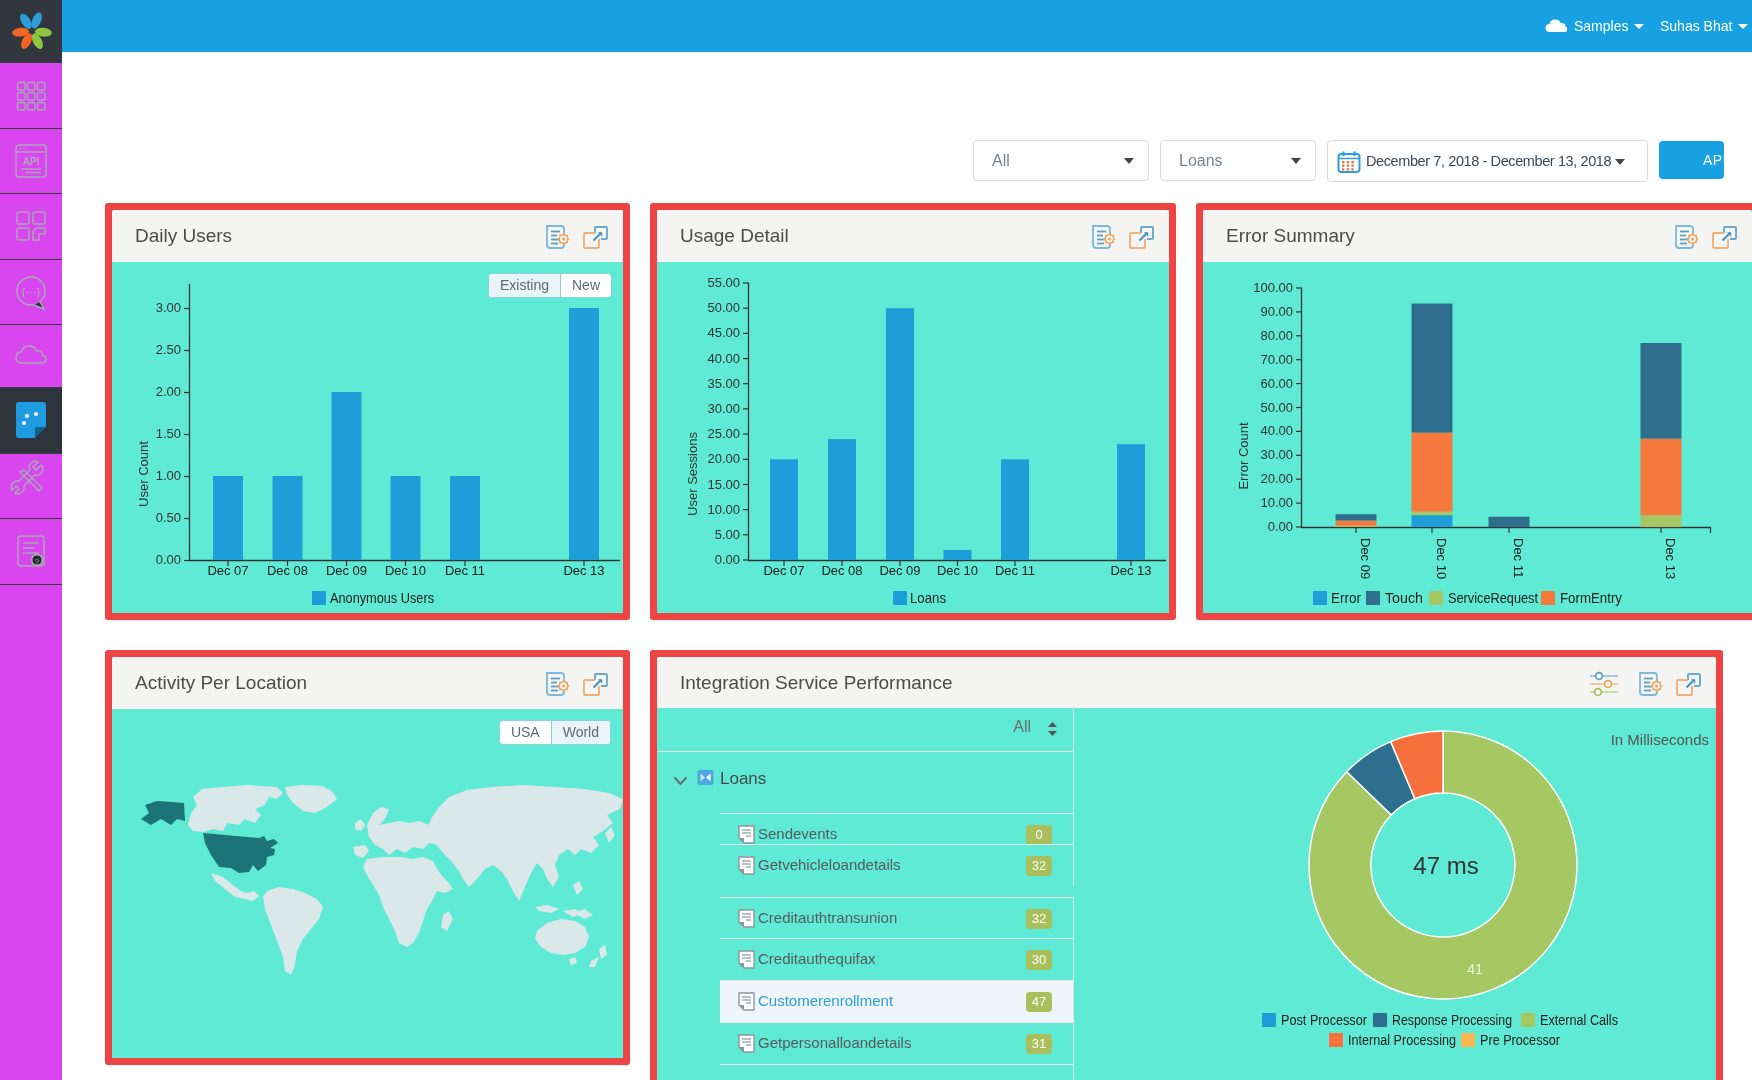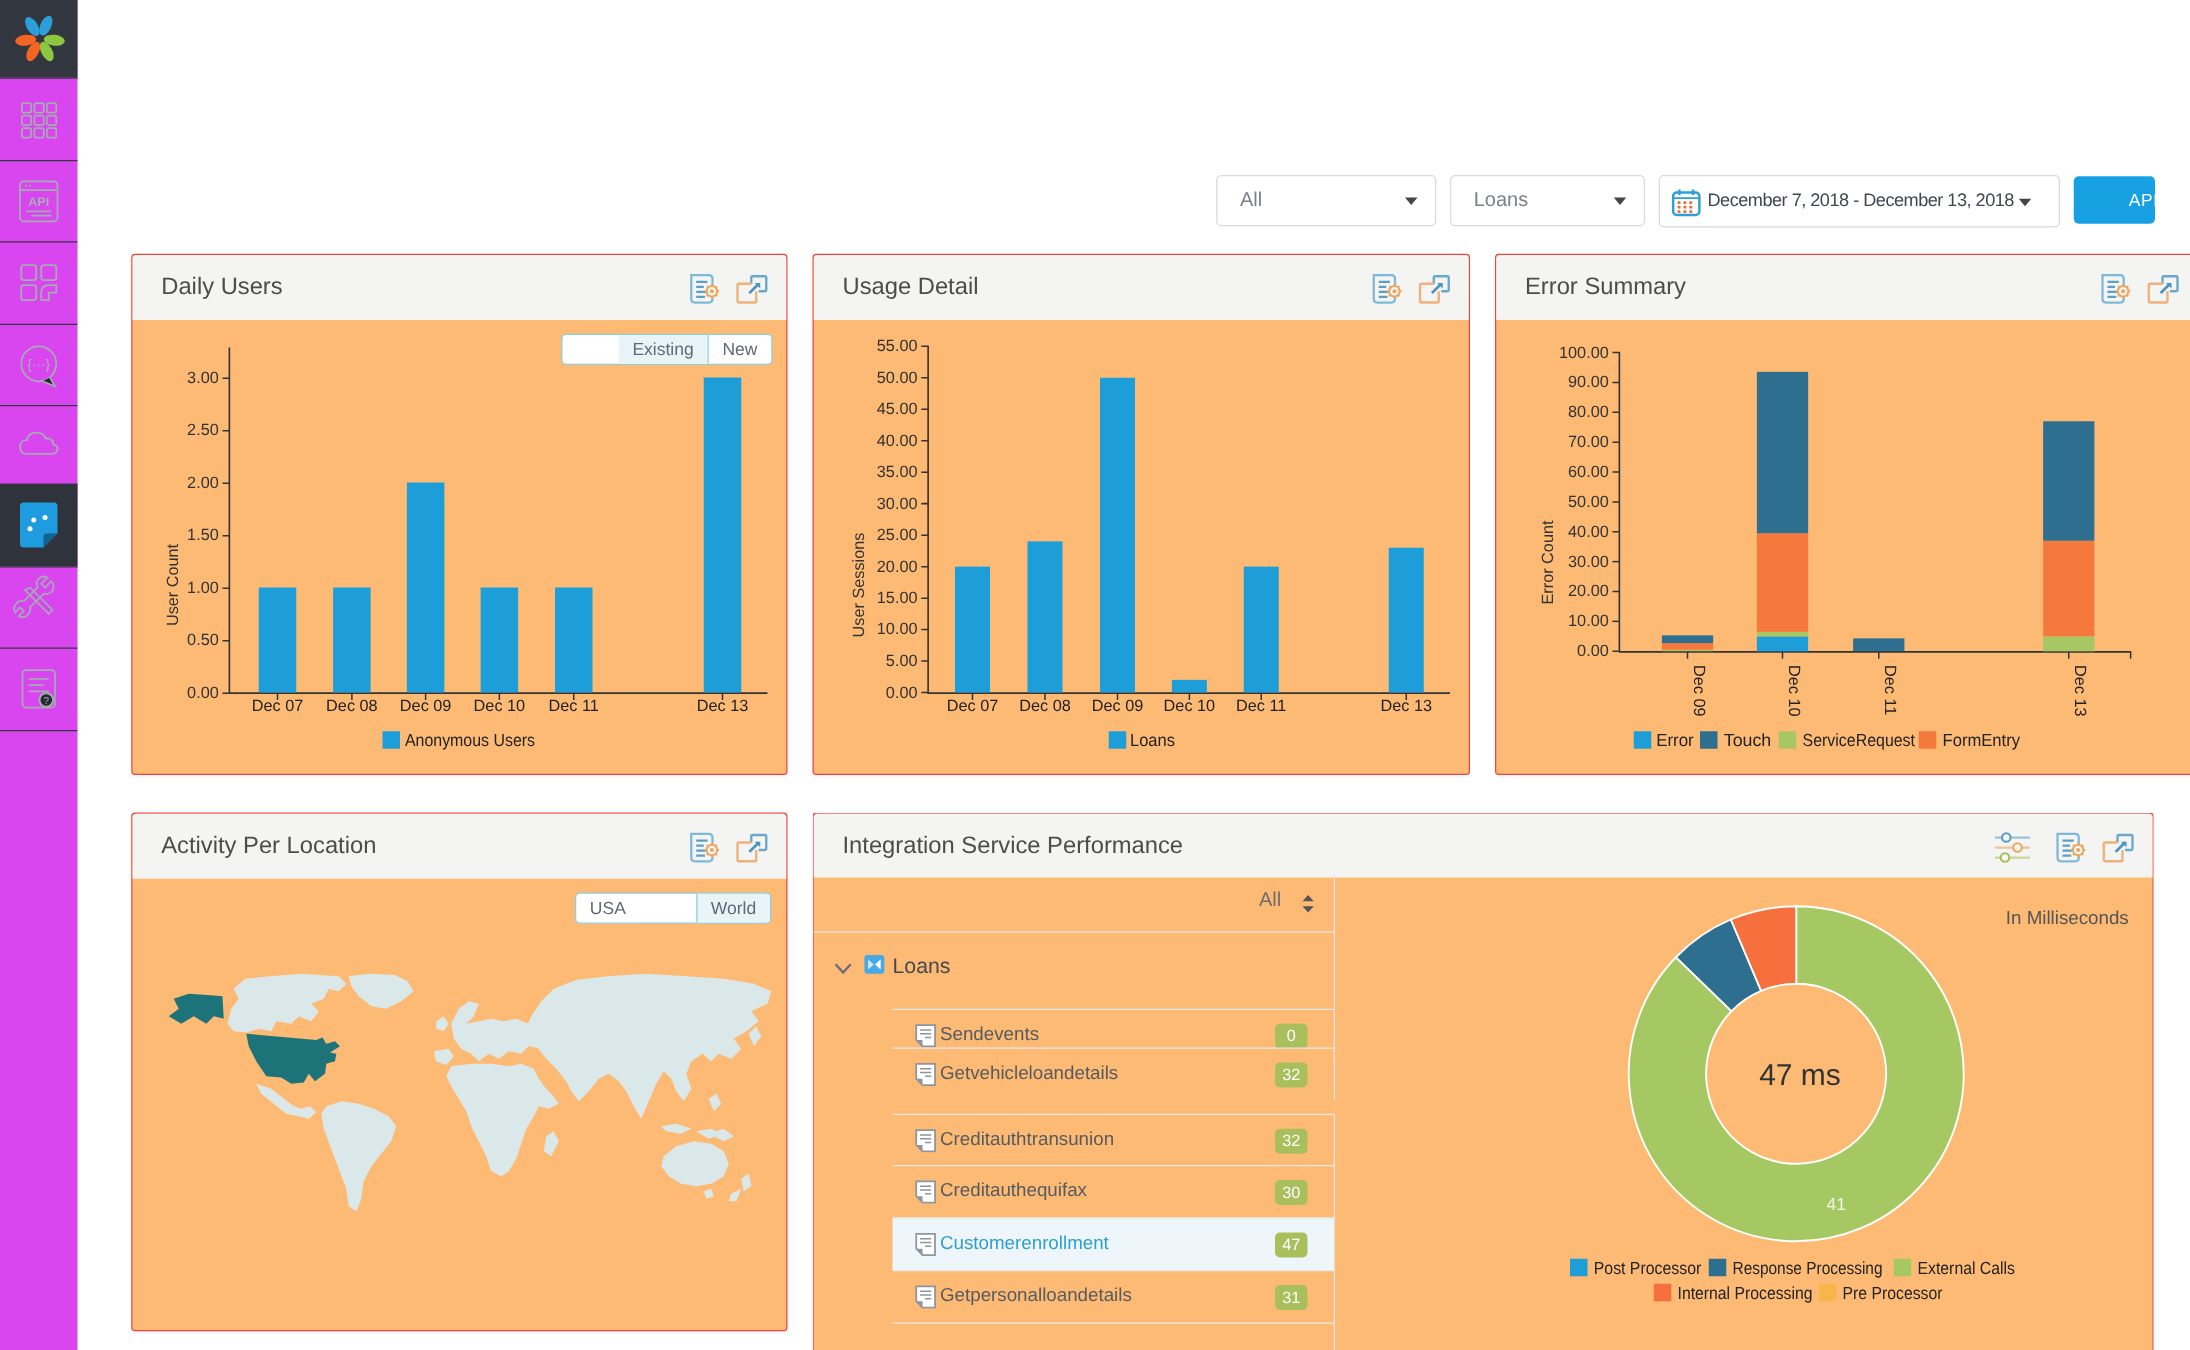--- a/index.html
+++ b/index.html
@@ -25,44 +25,50 @@
 #notch { position:absolute; left:210px; top:49px; width:16px; height:16px; background:#fff; border-left:1px solid #e2e2e0; border-top:1px solid #e2e2e0; transform:rotate(45deg); }
 
 
 .select { position:absolute; background:#fff; border:1px solid #d9d9d7; border-radius:4px; height:41px; font-size:16px; color:#78828e; line-height:39px; padding-left:18px; }
 .sel-caret { position:absolute; right:14px; top:17px; width:0; height:0; border-left:5px solid transparent; border-right:5px solid transparent; border-top:6px solid #454545; }
 #datebox { position:absolute; left:1327px; top:140px; width:321px; height:42px; background:#fff; border:1px solid #d9d9d7; border-radius:4px; }
 #datebox .txt { position:absolute; left:38px; font-size:14.5px; letter-spacing:-0.4px; color:#3d4852; white-space:nowrap; top:12px; }
 #apply { position:absolute; left:1659px; top:141px; width:65px; height:38px; background:#18a1e2; border-radius:4px; color:#fff; font-size:14px; text-align:center; line-height:38px; letter-spacing:0.5px;padding-left:44px; }
 
 
-.panel { position:absolute; background:#fdba74; border:1px solid #ef4444; border-radius:3px; box-shadow:0 1px 3px rgba(0,0,0,0.05); }
+.panel { position:absolute; background:#5eead4; border:7px solid #ef4444; border-radius:3px; box-shadow:0 1px 3px rgba(0,0,0,0.05); }
 .phead { position:absolute; left:0; top:0; right:0; height:52px; background:#f4f4f2; border-radius:3px 3px 0 0; }
 .ptitle { position:absolute; left:23px; top:15px; font-size:19px; color:#4c4c4c; }
 .picons { position:absolute; top:14px; right:13px; }
 .toggle { position:absolute; display:flex; height:25px; border:1px solid #8fcfdc; border-radius:4px; overflow:hidden; font-size:14px; background:#fff; }
 .toggle .t { padding:0 11px; line-height:23px; color:#5f6a74; }
-.toggle .on { background:#e9f4f9;margin-left:45px; }
+.toggle .on { background:#e9f4f9; }
 .toggle .t + .t { border-left:1px solid #8fcfdc; }
 
 svg text { font-family:"Liberation Sans", sans-serif; }
 
 
 #tree { position:absolute; left:0px; top:48px; width:417px; }
 .sortrow { position:absolute; left:0; top:0; width:417px; height:47px; border-bottom:1px solid #e3e3e1; border-right:1px solid #e3e3e1; }
 .loansrow { position:absolute; left:0; top:47px; width:417px; height:61px; border-right:1px solid #e3e3e1; }
 .trow { position:absolute; left:63px; width:354px; height:42px; border-top:1px solid #e8e8e6; border-right:1px solid #e3e3e1; font-size:15px; color:#565b60; }
 .trow .nm { position:absolute; left:38px; top:11px; }
 .badge { position:absolute; right:21px; top:11px; width:26px; height:20px; background:#a9bf5b; border-radius:4px; color:#fff; font-size:13px; text-align:center; line-height:20px; }
 .selrow { background:#eef6fb; color:#2e9fd4; }
 </style>
 </head>
 <body>
 <div id="stage">
 
+  <div id="topbar" class="abs">
+    <div class="item" id="samples" style="left:1483px;"><svg width="22" height="15" viewBox="0 0 22 15" style="vertical-align:-2px; margin-right:7px;">
+          <path d="M5 14 q-4.5 0 -4.5 -4 q0 -3.7 4 -4 q0.8 -4.5 5.7 -4.5 q4.5 0 5.6 3.8 q1.5 -0.8 3 0.3 q1.9 1.2 1.5 3 q3 0.8 2.6 3 q-0.4 2.4 -3.8 2.4 Z" fill="#fff"></path>
+        </svg>Samples<span class="caret-w"></span></div>
+    <div class="item" style="left:1598px;">Suhas Bhat<span class="caret-w"></span></div>
+  </div>
 
 
   <div id="sidebar" class="abs">
     <div class="cell" style="top:62px;"></div>
     <div class="cell" style="top:128px;"></div>
     <div class="cell" style="top:193px;"></div>
     <div class="cell" style="top:259px;"></div>
     <div class="cell" style="top:324px;"></div>
     <div class="cell active" style="top:387px; height:66px;"></div>
     <div class="cell" style="top:453px;"></div>

